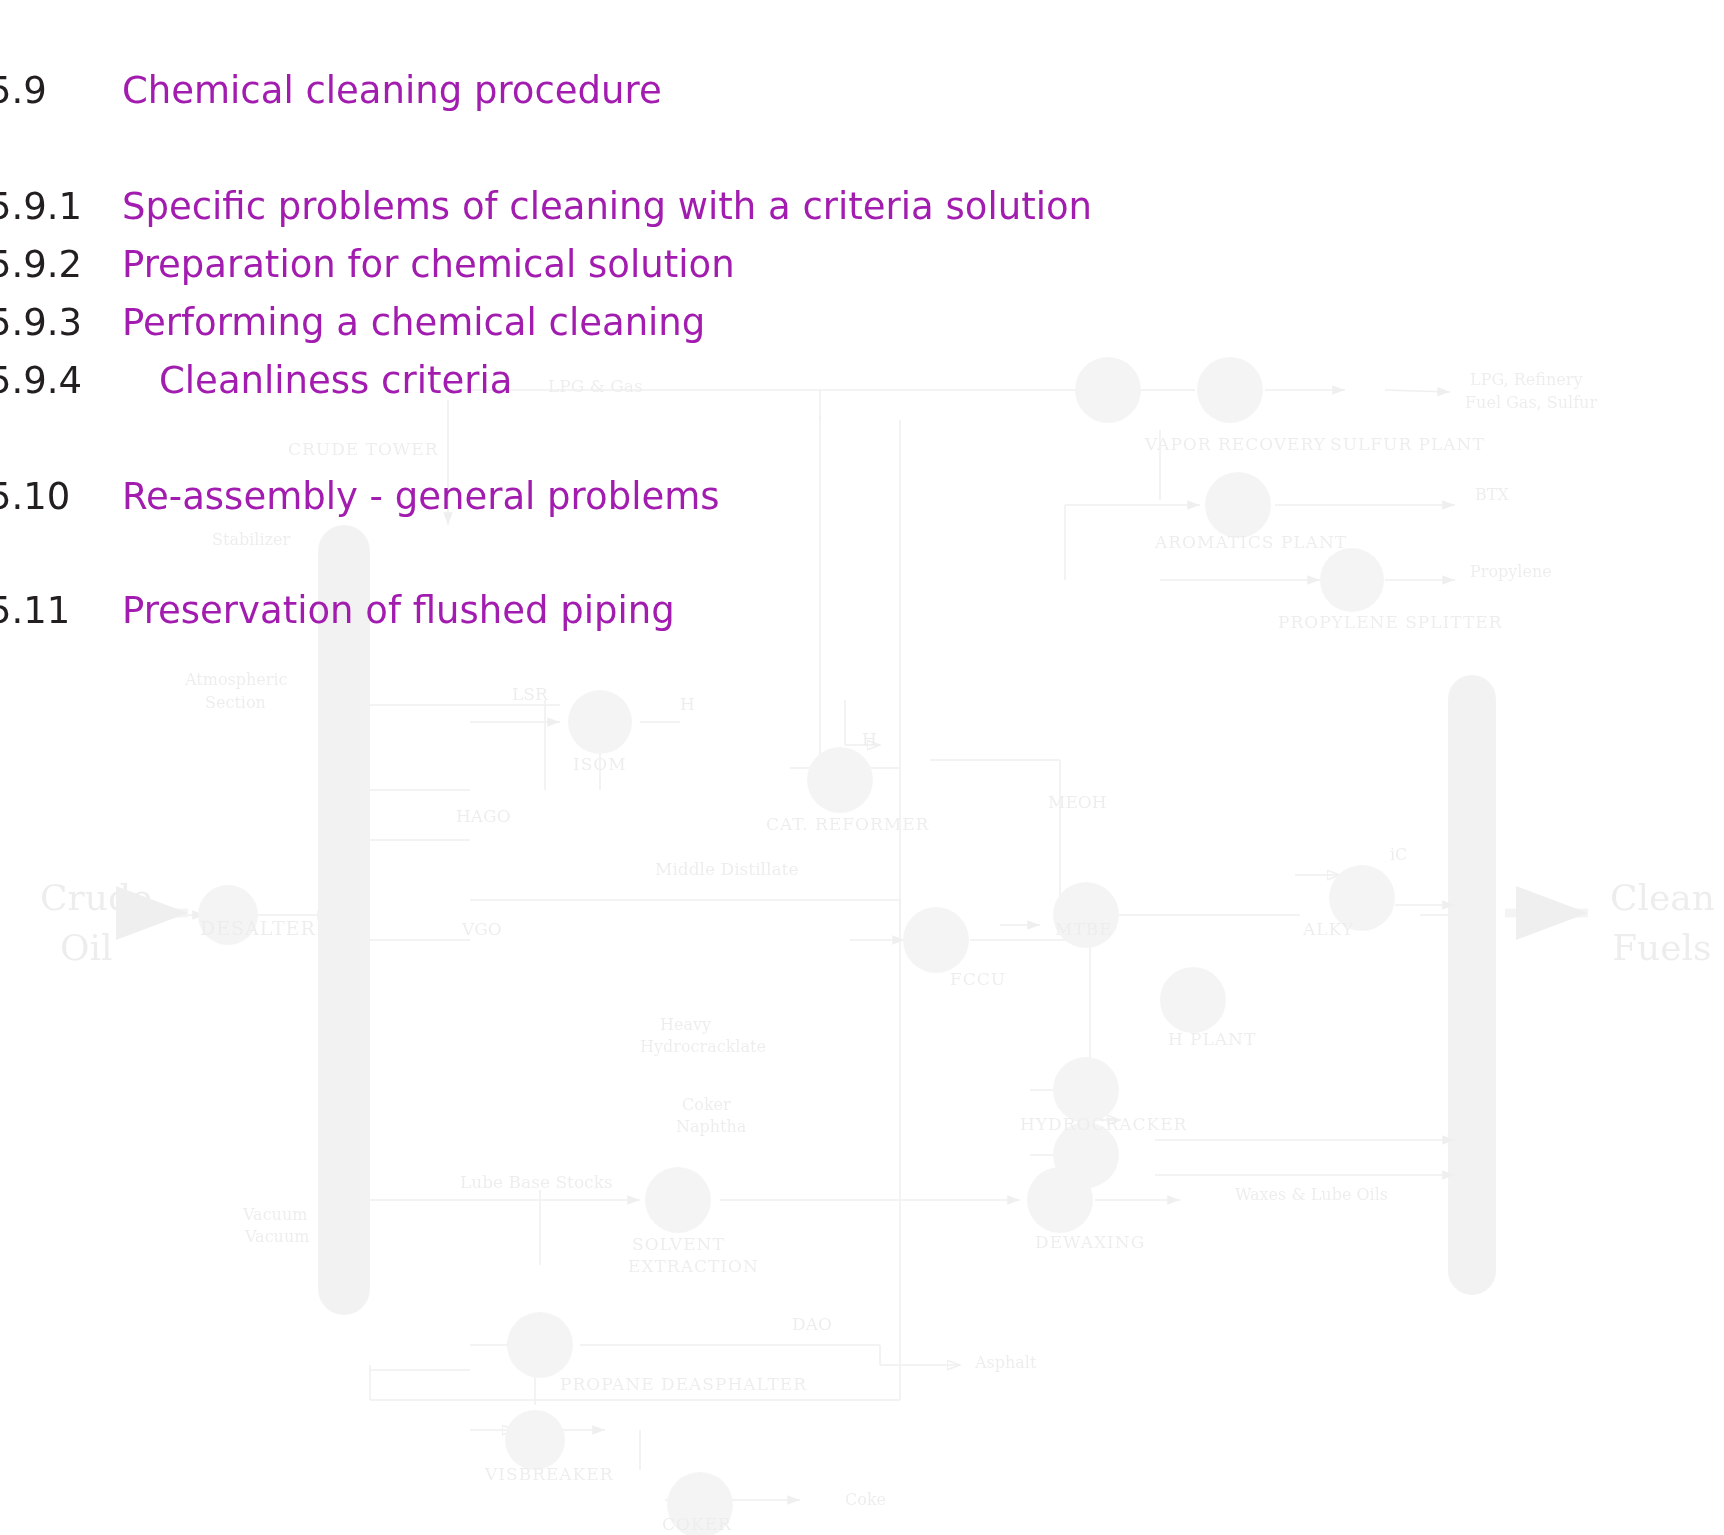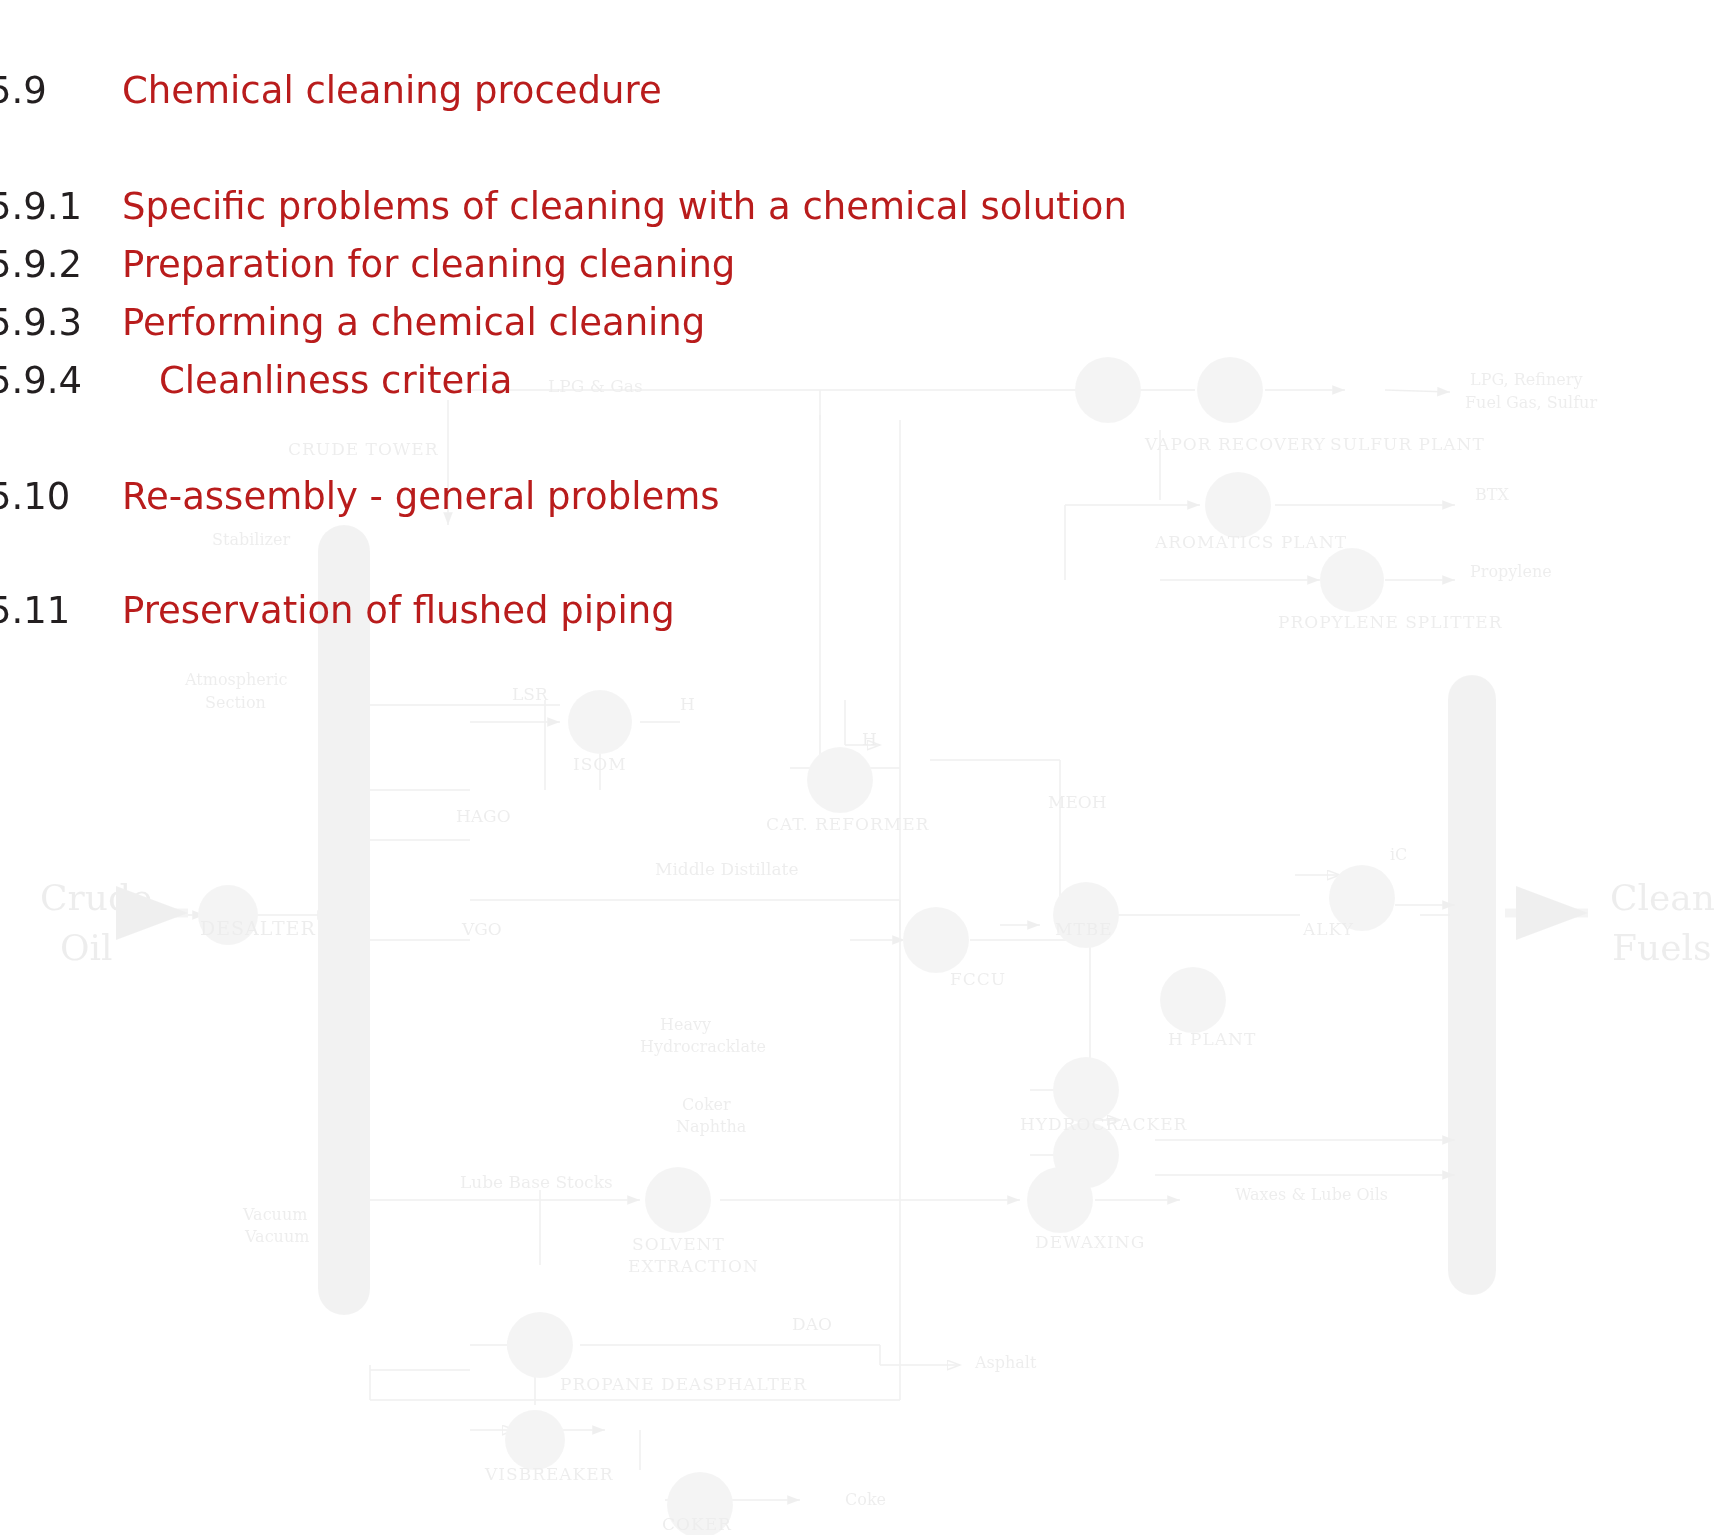--- a/index.html
+++ b/index.html
@@ -40,21 +40,21 @@
   .toc-num {
     position: absolute;
     color: #231f20;
     font-family: "DejaVu Sans", sans-serif;
     font-size: 37px;
     line-height: 1;
     white-space: nowrap;
   }
   .toc-label {
     position: absolute;
-    color: #b91c1c;
+    color: #a21caf;
     font-family: "DejaVu Sans", sans-serif;
     font-size: 37px;
     line-height: 1;
     white-space: nowrap;
   }
   
   .num-col { left: -12px; }
   .label-col { left: 122px; }
 </style>
 </head>
@@ -237,24 +237,24 @@
     </g>
   </svg>
 </div>
 
 <div id="toc">
 
   <div class="toc-num num-col" style="top:72px;">5.9</div>
   <div class="toc-label label-col" style="top:72px;">Chemical cleaning procedure</div>
 
   <div class="toc-num num-col" style="top:188px;">5.9.1</div>
-  <div class="toc-label label-col" style="top:188px;">Specific problems of cleaning with a chemical solution</div>
+  <div class="toc-label label-col" style="top:188px;">Specific problems of cleaning with a criteria solution</div>
 
   <div class="toc-num num-col" style="top:246px;">5.9.2</div>
-  <div class="toc-label label-col" style="top:246px;">Preparation for cleaning cleaning</div>
+  <div class="toc-label label-col" style="top:246px;">Preparation for chemical solution</div>
 
   <div class="toc-num num-col" style="top:304px;">5.9.3</div>
   <div class="toc-label label-col" style="top:304px;">Performing a chemical cleaning</div>
 
   <div class="toc-num num-col" style="top:362px;">5.9.4</div>
   <div class="toc-label label-col" style="top:362px;margin-left:37px;">Cleanliness criteria</div>
 
   <div class="toc-num num-col" style="top:478px;">5.10</div>
   <div class="toc-label label-col" style="top:478px;">Re-assembly - general problems</div>
 

